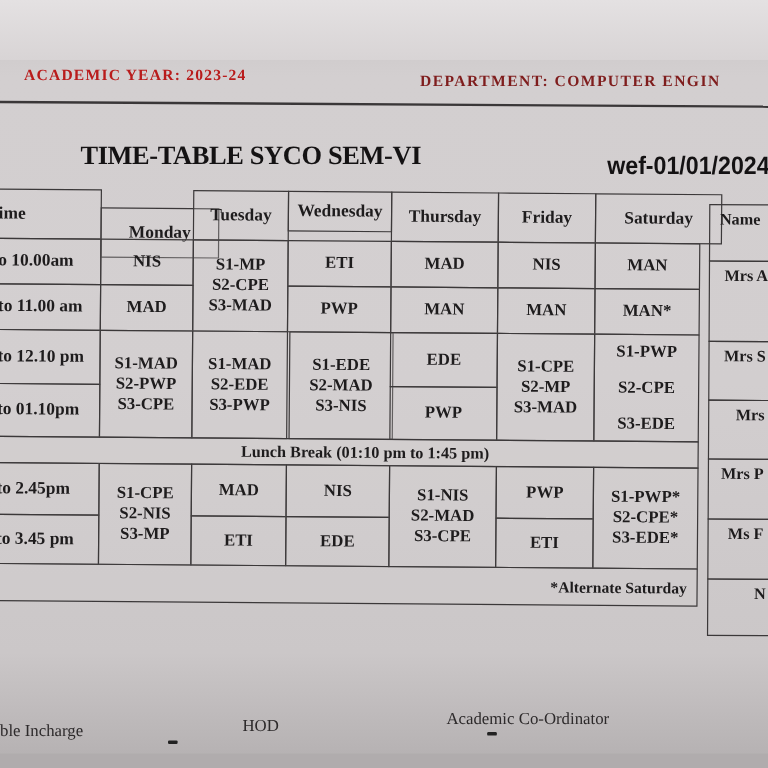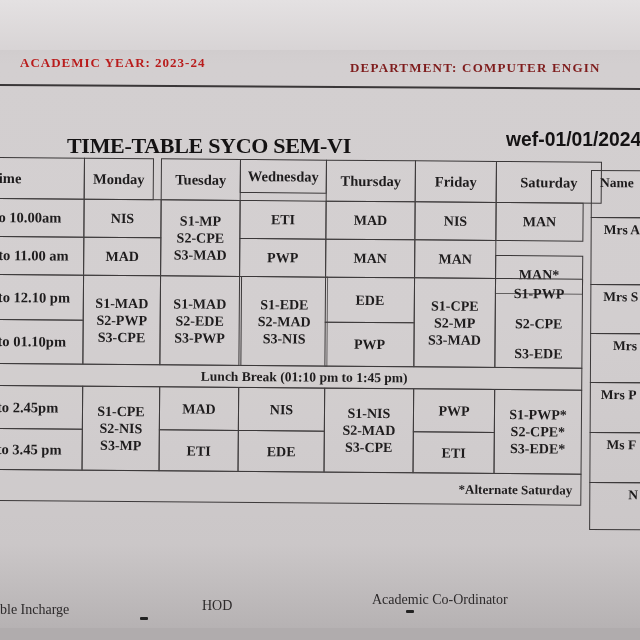--- a/index.html
+++ b/index.html
@@ -19,21 +19,21 @@
   .acad-year {
     position:absolute; left:20px; top:55px; font-size:13px; letter-spacing:1px;
     font-weight:bold; color:#b91c1c;
   }
   .dept {
     position:absolute; left:350px; top:60px; font-size:13px; letter-spacing:1.2px;
     font-weight:bold; color:#7f1d1d; white-space:nowrap;
   }
   .title {
     position:absolute; left:67px; top:117px; font-size:22px; font-weight:bold;
-    letter-spacing:-0.3px; color:#141213; white-space:nowrap;margin-top:16px;
+    letter-spacing:-0.3px; color:#141213; white-space:nowrap;
   }
   .wef {
     position:absolute; left:506px; top:127px; font-size:21px; font-weight:bold;
     font-family:"Liberation Sans", sans-serif; color:#141213; white-space:nowrap;
     transform: scaleX(0.92); transform-origin:left;
   }
   .tt {
     position:absolute; left:-10px; top:157px;
     transform: rotate(0.45deg); transform-origin: left top;
   }
@@ -71,21 +71,21 @@
 <div class="top-strip"></div>
 <div class="acad-year">ACADEMIC YEAR: 2023-24</div>
 <div class="dept">DEPARTMENT: COMPUTER ENGIN</div>
 <div class="header-line"></div>
 <div class="title">TIME-TABLE SYCO SEM-VI</div>
 <div class="wef">wef-01/01/2024</div>
 
 <div class="tt">
 
   <div class="cell hdr time" style="left:0;top:0;width:95px;height:42px;">ime</div>
-  <div class="cell hdr" style="left:94px;top:0;width:70px;height:42px;">Monday</div>
+  <div class="cell hdr" style="left:94px;top:15px;width:99px;height:42px;">Monday</div>
   <div class="cell hdr" style="left:171px;top:0;width:80px;height:42px;">Tuesday</div>
   <div class="cell hdr" style="left:250px;top:0;width:87px;height:34px;">Wednesday</div>
   <div class="cell hdr" style="left:336px;top:0;width:90px;height:42px;">Thursday</div>
   <div class="cell hdr" style="left:425px;top:0;width:82px;height:42px;">Friday</div>
   <div class="cell hdr" style="left:506px;top:0;width:106px;height:42px;">Saturday</div>
 
   <div class="cell time" style="left:0;top:41px;width:95px;height:39px;">o 10.00am</div>
   <div class="cell" style="left:94px;top:41px;width:78px;height:39px;">NIS</div>
   <div class="cell multi" style="left:171px;top:41px;width:80px;height:77px;">
     <span>S1-MP</span>
@@ -95,21 +95,21 @@
   <div class="cell" style="left:250px;top:41px;width:87px;height:39px;">ETI</div>
   <div class="cell" style="left:336px;top:41px;width:90px;height:39px;">MAD</div>
   <div class="cell" style="left:425px;top:41px;width:82px;height:39px;">NIS</div>
   <div class="cell" style="left:506px;top:41px;width:88px;height:39px;">MAN</div>
 
   <div class="cell time" style="left:0;top:79px;width:95px;height:39px;">to 11.00 am</div>
   <div class="cell" style="left:94px;top:79px;width:78px;height:39px;">MAD</div>
   <div class="cell" style="left:250px;top:79px;width:87px;height:39px;">PWP</div>
   <div class="cell" style="left:336px;top:79px;width:90px;height:39px;">MAN</div>
   <div class="cell" style="left:425px;top:79px;width:82px;height:39px;">MAN</div>
-  <div class="cell" style="left:506px;top:94px;width:88px;height:39px;">MAN*</div>
+  <div class="cell" style="left:506px;top:79px;width:88px;height:39px;">MAN*</div>
 
   <div class="cell time" style="left:0;top:117px;width:95px;height:46px;">to 12.10 pm</div>
   <div class="cell time" style="left:0;top:162px;width:95px;height:45px;">to 01.10pm</div>
   <div class="cell multi" style="left:94px;top:117px;width:78px;height:90px;">
     <span>S1-MAD</span>
     <span>S2-PWP</span>
     <span>S3-CPE</span>
   </div>
   <div class="cell multi" style="left:171px;top:117px;width:80px;height:90px;">
     <span>S1-MAD</span>

